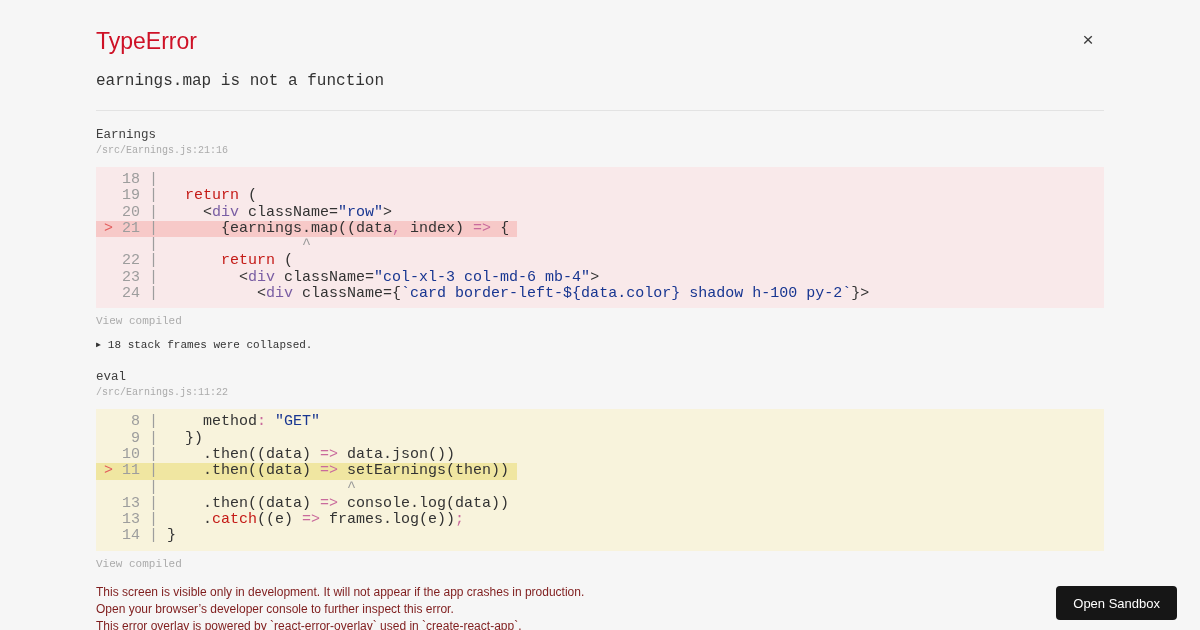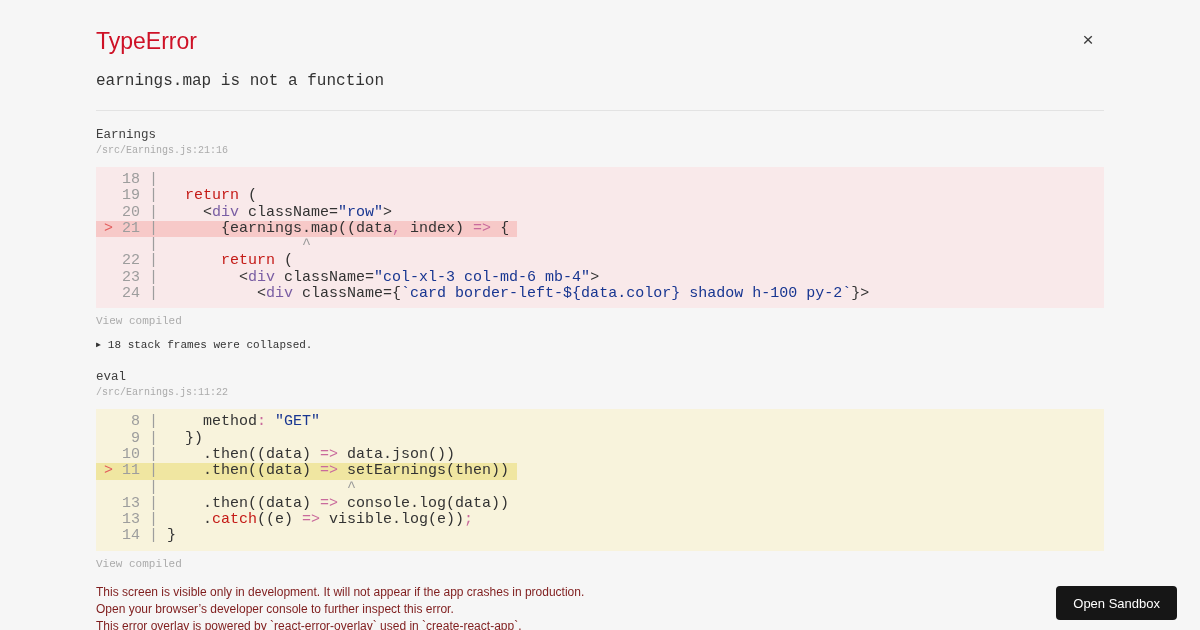--- a/index.html
+++ b/index.html
@@ -95,21 +95,21 @@
   <div class="frame-fn second">eval</div>
   <div class="frame-path">/src/Earnings.js:11:22</div>
 
   <div class="code-block yellow">
       <div class="cline"><span class="tok-gutter">   8 | </span><span class="tok-plain">    method</span><span class="tok-operator">:</span><span class="tok-plain"> </span><span class="tok-string">"GET"</span></div>
       <div class="cline"><span class="tok-gutter">   9 | </span><span class="tok-plain">  })</span></div>
       <div class="cline"><span class="tok-gutter">  10 | </span><span class="tok-plain">    .then((data) </span><span class="tok-operator">=&gt;</span><span class="tok-plain"> data.json())</span></div>
       <div class="cline hl"><span class="tok-marker">&gt;</span><span class="tok-gutter"> 11 | </span><span class="tok-plain">    .then((data) </span><span class="tok-operator">=&gt;</span><span class="tok-plain"> setEarnings(then))</span></div>
       <div class="cline"><span class="tok-gutter">     | </span><span class="tok-caret">                    ^</span></div>
       <div class="cline"><span class="tok-gutter">  13 | </span><span class="tok-plain">    .then((data) </span><span class="tok-operator">=&gt;</span><span class="tok-plain"> console.log(data))</span></div>
-      <div class="cline"><span class="tok-gutter">  13 | </span><span class="tok-plain">    .</span><span class="tok-keyword">catch</span><span class="tok-plain">((e) </span><span class="tok-operator">=&gt;</span><span class="tok-plain"> visible.log(e))</span><span class="tok-operator">;</span></div>
+      <div class="cline"><span class="tok-gutter">  13 | </span><span class="tok-plain">    .</span><span class="tok-keyword">catch</span><span class="tok-plain">((e) </span><span class="tok-operator">=&gt;</span><span class="tok-plain"> frames.log(e))</span><span class="tok-operator">;</span></div>
       <div class="cline"><span class="tok-gutter">  14 | </span><span class="tok-plain">}</span></div>
     </div>
 
   <div class="view-compiled">View compiled</div>
 
   <div class="footer">
     <div class="footer-line">This screen is visible only in development. It will not appear if the app crashes in production.</div>
     <div class="footer-line">Open your browser’s developer console to further inspect this error.</div>
     <div class="footer-line">This error overlay is powered by `react-error-overlay` used in `create-react-app`.</div>
   </div>

